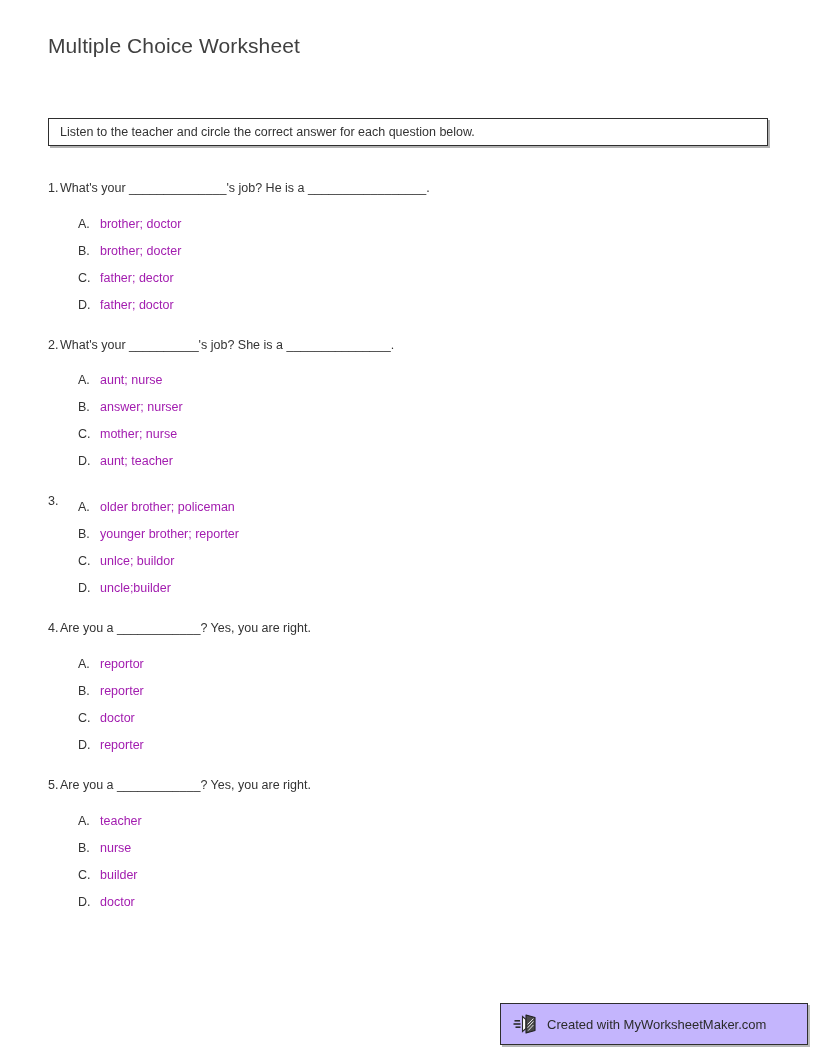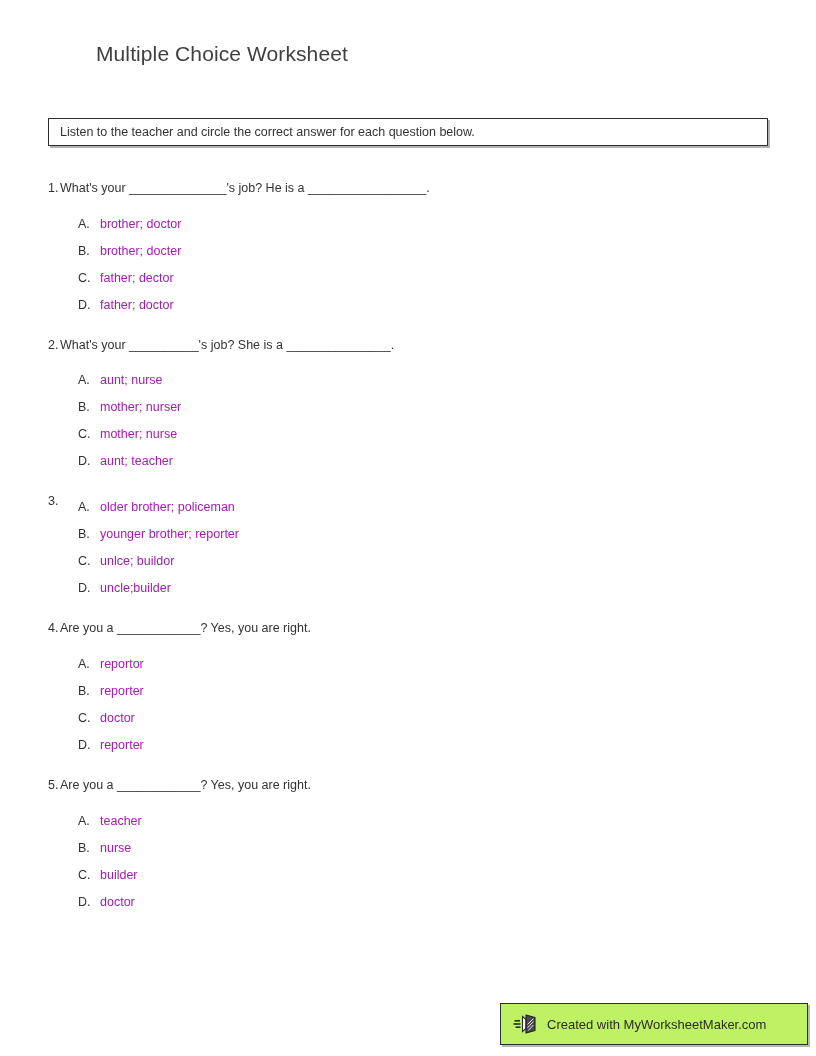--- a/index.html
+++ b/index.html
@@ -19,27 +19,26 @@
     position: relative;
     width: 816px;
     height: 1056px;
     box-sizing: border-box;
   }
 
   
   .worksheet-title {
     position: absolute;
     left: 48px;
-    top: 42px;
+    top: 34px;
     font-size: 21px;
     font-weight: 400;
     color: #404040;
     letter-spacing: 0.1px;
     white-space: nowrap;
-    margin-left: 48px;
   }
 
   
   .instruction-box {
     position: absolute;
     left: 48px;
     top: 118px;
     width: 720px;
     height: 28px;
     box-sizing: border-box;
@@ -114,21 +113,21 @@
 
   
   .footer-badge {
     position: absolute;
     left: 500px;
     top: 1003px;
     width: 308px;
     height: 42px;
     box-sizing: border-box;
     border: 1px solid #2e2e2e;
-    background: #bef264;
+    background: #c4b5fd;
     box-shadow: 2px 2px 0 rgba(0,0,0,0.28);
     display: flex;
     align-items: center;
     padding-left: 12px;
   }
   .footer-logo {
     width: 26px;
     height: 26px;
     flex: 0 0 26px;
     margin-right: 8px;
@@ -175,21 +174,21 @@
       </div>
       <div class="question-block">
         <div class="question-line"><span class="question-number">2.</span><span class="question-text">What's your __________'s job? She is a _______________.</span></div>
         <div class="options">
           <div class="option-row">
             <span class="option-letter">A.</span>
             <span class="option-text">aunt; nurse</span>
           </div>
           <div class="option-row">
             <span class="option-letter">B.</span>
-            <span class="option-text">mother; nurser</span>
+            <span class="option-text">answer; nurser</span>
           </div>
           <div class="option-row">
             <span class="option-letter">C.</span>
             <span class="option-text">mother; nurse</span>
           </div>
           <div class="option-row">
             <span class="option-letter">D.</span>
             <span class="option-text">aunt; teacher</span>
           </div>
         </div>

